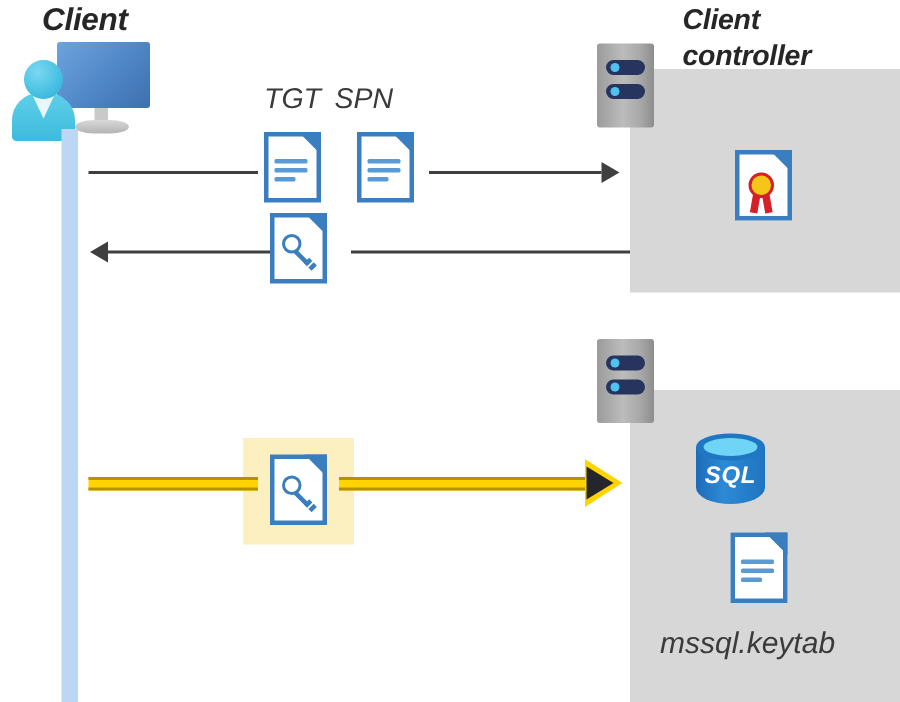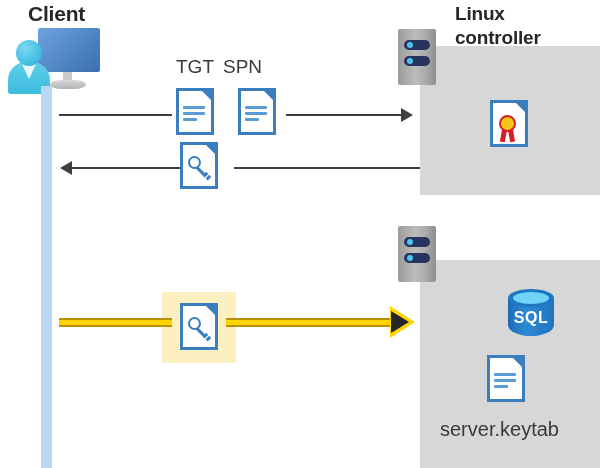--- a/index.html
+++ b/index.html
@@ -3,21 +3,21 @@
 <meta charset="utf-8">
 <style>
   html,body{margin:0;padding:0;}
   body{
     width:600px;height:468px;
     background:#ffffff;
     font-family:"Liberation Sans", sans-serif;
     overflow:hidden;
     position:relative;
   }
-  .canvas{position:absolute;left:0;top:0;width:600px;height:468px;}
+  .canvas{position:absolute;left:0;top:0;width:600px;height:468px;font-style:italic;}
   .abs{position:absolute;}
 
   
   .title-bold{
     font-weight:bold;
     color:#262626;
     letter-spacing:-0.2px;
   }
   #client-title{left:28px;top:2px;font-size:21px;}
   #dc-title{left:455px;top:2px;font-size:19px;line-height:24px;width:140px;}
@@ -155,21 +155,21 @@
     position:absolute;left:9px;top:15px;width:17px;height:17px;border-radius:50%;
     background:#f5c518;border:2.5px solid #d62027;box-sizing:border-box;
   }
   .cert-rib{
     position:absolute;width:5px;height:13px;background:#d62027;top:29px;
   }
   .cert-rib.r1{left:11px;transform:rotate(10deg);}
   .cert-rib.r2{left:19px;transform:rotate(-10deg);}
 
   
-  #sql-icon{left:504px;top:287px;width:54px;height:58px;}
+  #sql-icon{left:460px;top:287px;width:54px;height:58px;}
   .cyl-body{
     position:absolute;left:4px;top:11px;width:46px;height:38px;
     background:linear-gradient(to right,#1c6bb8 0%,#2e8ad6 40%,#1f74bf 100%);
     border-radius:0 0 23px 23px / 0 0 11px 11px;
   }
   .cyl-top{
     position:absolute;left:4px;top:2px;width:46px;height:18px;border-radius:50%;
     background:#1f77c4;
   }
   .cyl-top-inner{
@@ -218,21 +218,21 @@
 
   <div class="abs server-box" id="dc-box"></div>
   <div class="abs rack" id="dc-rack">
     <div class="slot s1">
         <span class="led"></span>
       </div>
     <div class="slot s2">
         <span class="led"></span>
       </div>
   </div>
-  <div class="abs title-bold" id="dc-title">Linux controller</div>
+  <div class="abs title-bold" id="dc-title">Client controller</div>
 
   <div class="doc" id="doc-cert">
     <div class="page"></div>
     <div class="fold"></div>
     <div class="cert-rib r1"></div>
     <div class="cert-rib r2"></div>
     <div class="cert-seal"></div>
   </div>
 
   <div class="abs server-box" id="linux-box"></div>
@@ -254,21 +254,21 @@
 
   <div class="doc" id="doc-keytab">
     <div class="page"></div>
     <div class="fold"></div>
     <div class="lines">
       <i class="w1"></i>
         <i class="w2"></i>
         <i class="w3"></i>
     </div>
   </div>
-  <div class="abs" id="keytab-label">server.keytab</div>
+  <div class="abs" id="keytab-label">mssql.keytab</div>
 
   <div class="abs line-h" id="l1a"></div>
   <div class="abs line-h" id="l1b"></div>
   <div class="abs arrow-right" id="a1"></div>
 
   <div class="abs doc-label" id="tgt-label">TGT</div>
   <div class="abs doc-label" id="spn-label">SPN</div>
 
   <div class="doc" id="doc-tgt">
     <div class="page"></div>

